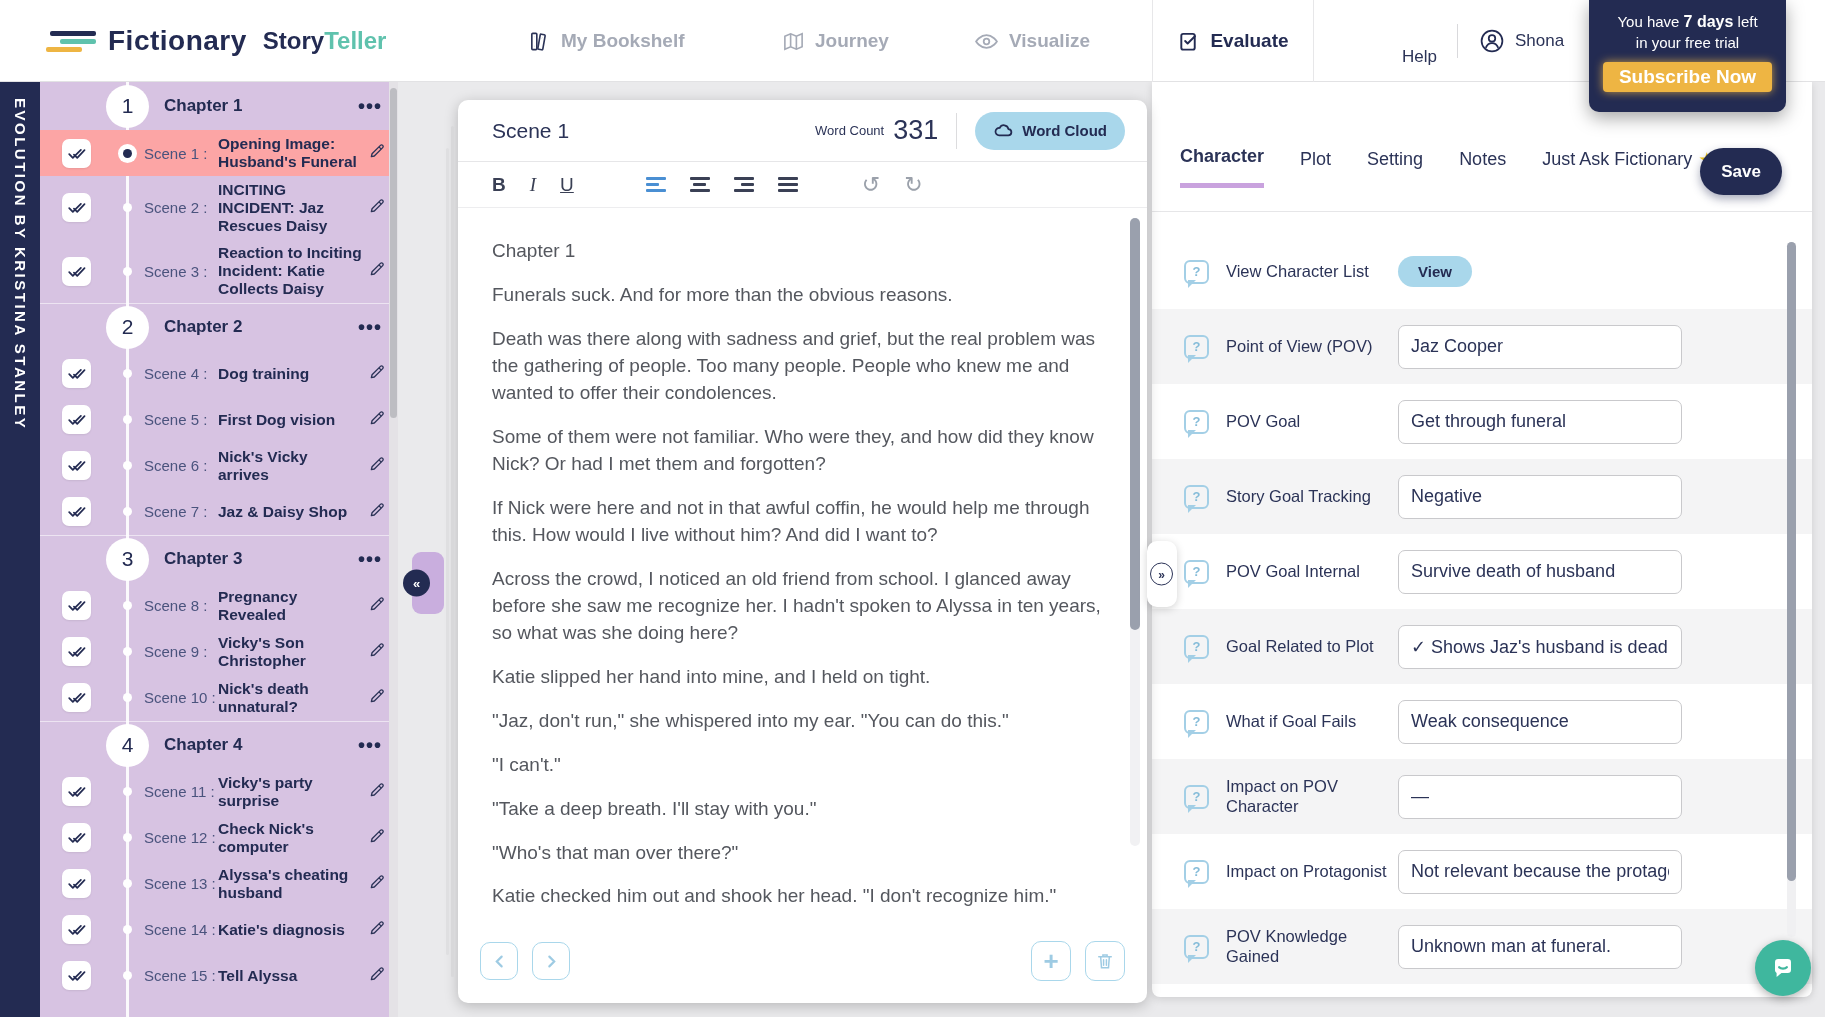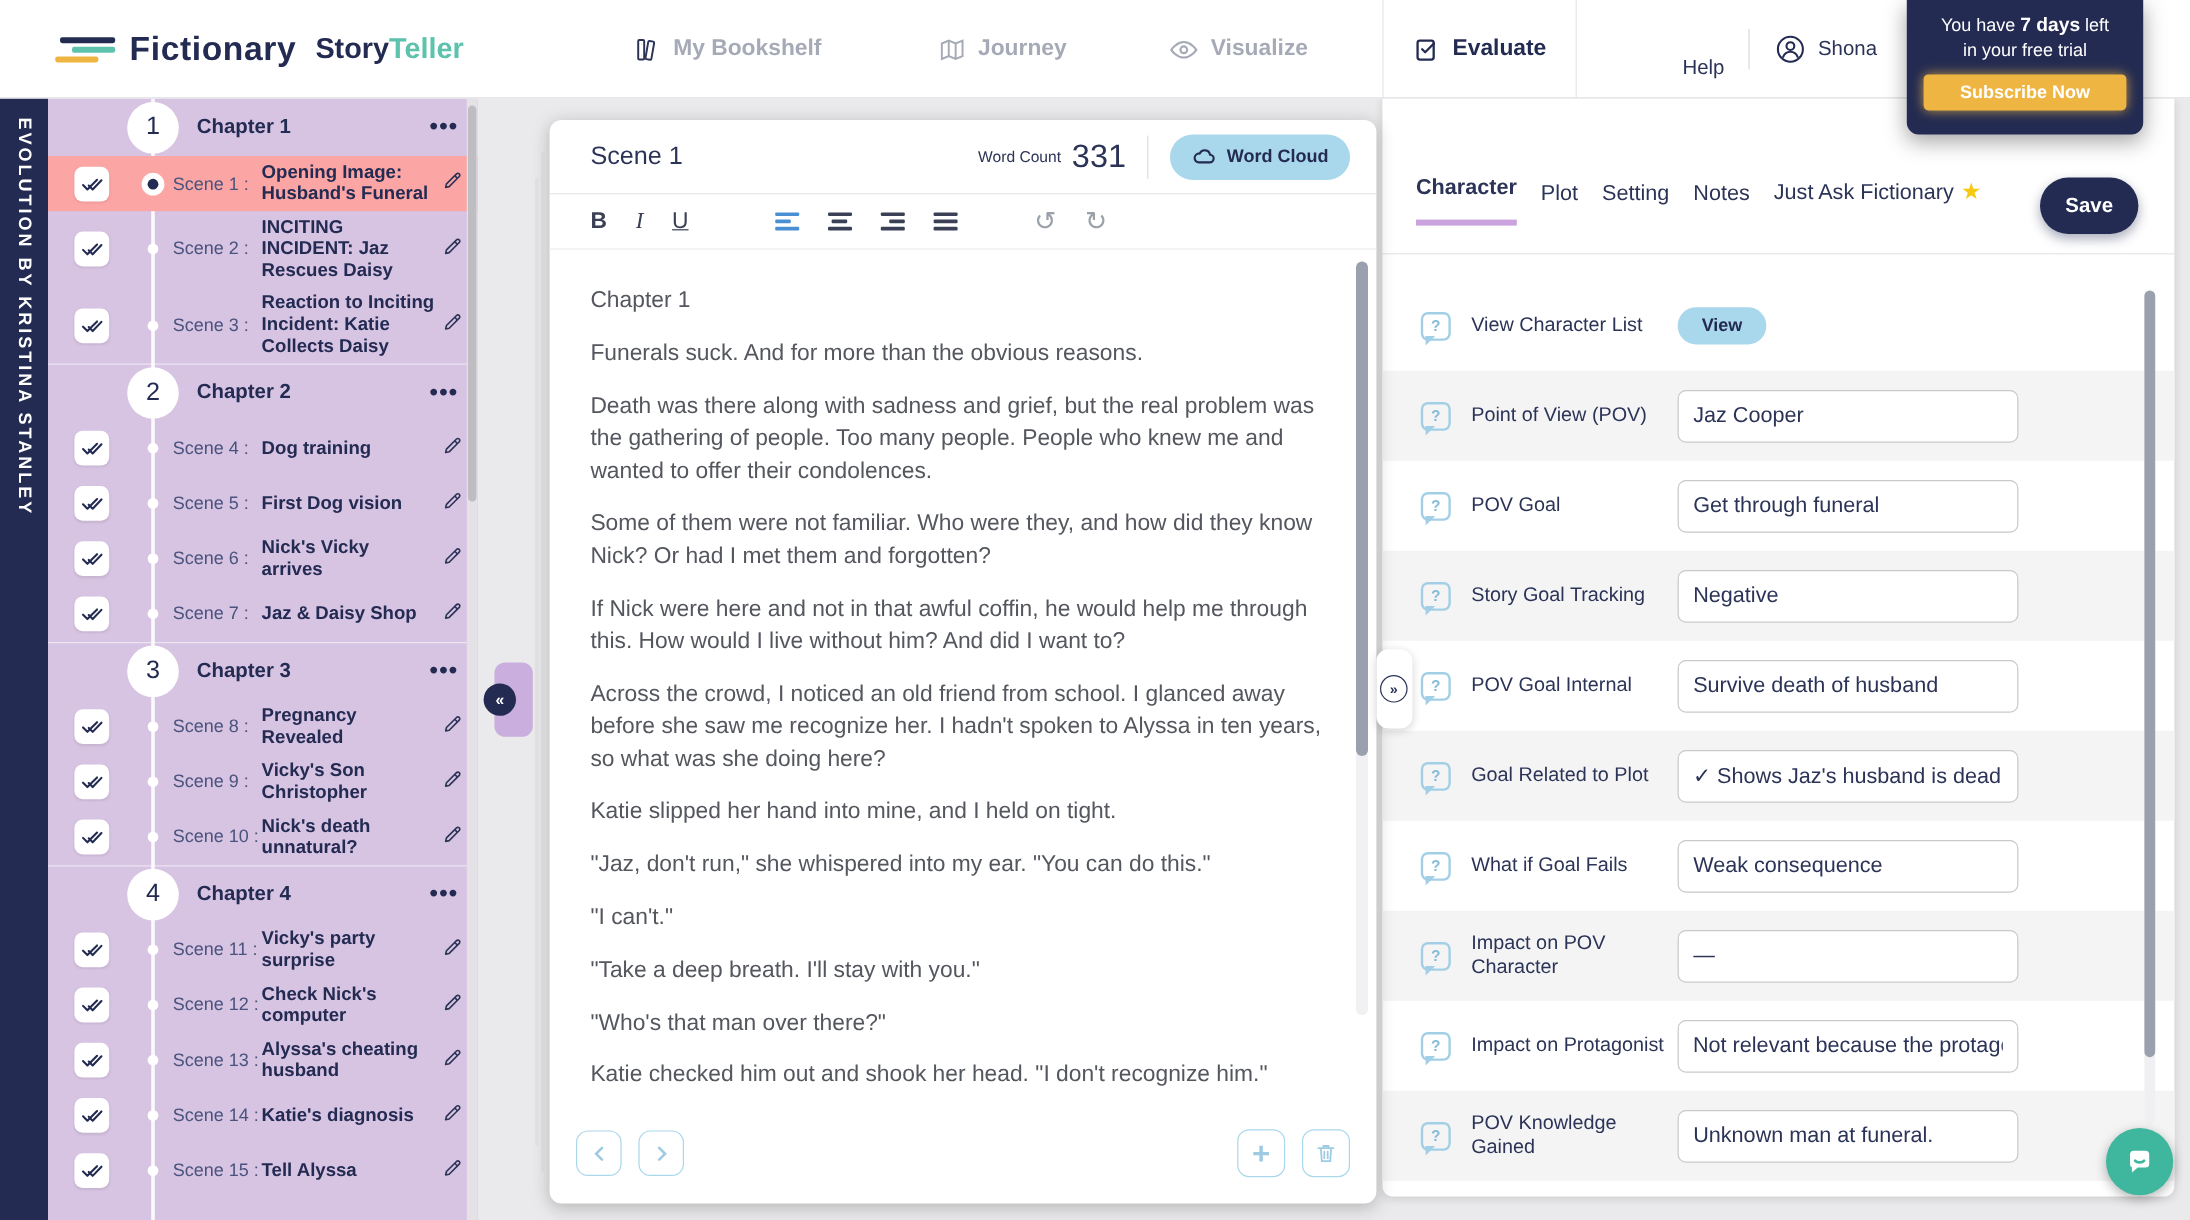--- a/index.html
+++ b/index.html
@@ -26,21 +26,21 @@
   .nav-evaluate { left:1152px; width:162px; justify-content:center; color:#232b52; border-left:1px solid #e7e7e9; border-right:1px solid #e7e7e9;align-items:center; }
   .nav-help { left:1402px; font-weight:normal; font-size:17px; color:#2b3357;margin-top:16px; }
   .nav-divider { position:absolute; left:1457px; top:24px; height:34px; width:1px; background:#d9d9dc; }
   .nav-user { left:1479px; font-weight:normal; font-size:17px; color:#2b3357; }
 
   
   .trial { position:absolute; top:0; right:39px; width:197px; height:112px; background:#232b52; border-radius:0 0 10px 10px; box-shadow:0 6px 18px rgba(0,0,0,.35); z-index:60; color:#fff; text-align:center; padding-top:13px; }
   .trial .l1 { font-size:15px; }
   .trial .l1 b { font-size:16px; }
   .trial .l2 { font-size:15px; margin-top:3px; }
-  .trial-btn { margin-top:11px; width:169px; height:30px; border:none; border-radius:4px; background:#eeb543; color:#fff; font-weight:bold; font-size:15px; font-family:inherit; cursor:pointer; box-shadow:0 0 10px rgba(238,181,67,.8); }
+  .trial-btn { margin-top:11px; width:169px; height:30px; border:none; border-radius:4px; background:#eeb543; color:#fff; font-weight:bold; font-size:19px; font-family:inherit; cursor:pointer; box-shadow:0 0 10px rgba(238,181,67,.8); }
 
   
   .spine { position:absolute; left:0; top:82px; width:40px; bottom:0; background:#232b52; z-index:5; display:flex; justify-content:center; }
   .spine span { writing-mode:vertical-rl; color:#fff; font-weight:bold; font-size:15px; letter-spacing:2.5px; padding-top:16px; white-space:nowrap; }
 
   
   .sidebar { position:absolute; left:40px; top:82px; width:358px; bottom:0; background:#d7c3e2; overflow:hidden; z-index:4; }
   .timeline { position:absolute; left:86px; top:0; bottom:0; width:3px; background:rgba(255,255,255,.9); }
   .sb-scroll { position:absolute; right:0; top:0; bottom:0; width:9px; background:#e4e2e6; }
   .sb-scroll .thumb { position:absolute; top:6px; left:1px; width:7px; height:330px; border-radius:4px; background:#bdbdc2; }
@@ -102,21 +102,21 @@
   .del-btn { width:40px; height:40px; border:1.5px solid #a9d7eb; background:#fff; border-radius:10px; display:flex; align-items:center; justify-content:center; cursor:pointer; }
 
   
   .collapse-left { position:absolute; left:412px; top:552px; width:32px; height:62px; background:#c9aede; border-radius:9px; z-index:12; cursor:pointer; }
   .collapse-left .knob { position:absolute; left:-9px; top:50%; transform:translateY(-50%); width:27px; height:27px; border-radius:50%; background:#232b52; color:#fff; font-size:13px; font-weight:bold; display:flex; align-items:center; justify-content:center; }
   .collapse-right { position:absolute; left:1147px; top:541px; width:30px; height:66px; background:#fff; border-radius:10px; box-shadow:0 2px 8px rgba(0,0,0,.18); z-index:12; cursor:pointer; }
   .collapse-right .knob { position:absolute; left:3px; top:50%; transform:translateY(-50%); width:23px; height:23px; border-radius:50%; border:1.5px solid #2b3357; color:#2b3357; font-size:12px; font-weight:bold; display:flex; align-items:center; justify-content:center; background:#fff; }
 
   
   .panel { position:absolute; left:1152px; top:82px; width:660px; bottom:20px; background:#fff; z-index:8; border-radius:0 0 8px 8px; box-shadow:0 2px 8px rgba(0,0,0,.12); }
-  .tabs { position:absolute; top:64px; left:28px; display:flex; align-items:flex-end; gap:20px; }
+  .tabs { position:absolute; top:64px; left:28px; display:flex; gap:36px; }
   .tab { font-size:18px; color:#2b3357; padding-bottom:16px; cursor:pointer; white-space:nowrap; display:flex; gap:6px; align-items:center; }
   .tab.active { font-weight:bold; border-bottom:5px solid #c9a2de; }
   .tab .star { color:#f6c915; font-size:19px; }
   .panel-rule { position:absolute; top:129px; left:0; right:0; height:1px; background:#e6e6e8; }
   .save-btn { position:absolute; top:66px; right:30px; width:82px; height:47px; border:none; border-radius:24px; background:#232b52; color:#fff; font-size:17px; font-weight:bold; font-family:inherit; cursor:pointer; box-shadow:0 4px 10px rgba(35,43,82,.4); }
 
   .fields { position:absolute; top:152px; left:0; right:0; }
   .frow { height:75px; display:flex; align-items:center; padding:0 130px 0 32px; }
   .frow.stripe { background:#f4f4f5; }
   .q-icon { position:relative; width:25px; height:24px; border:2px solid #a3cfe6; border-radius:6px; color:#85bcd9; font-size:13px; font-weight:bold; display:flex; align-items:center; justify-content:center; flex:0 0 auto; cursor:pointer; }

